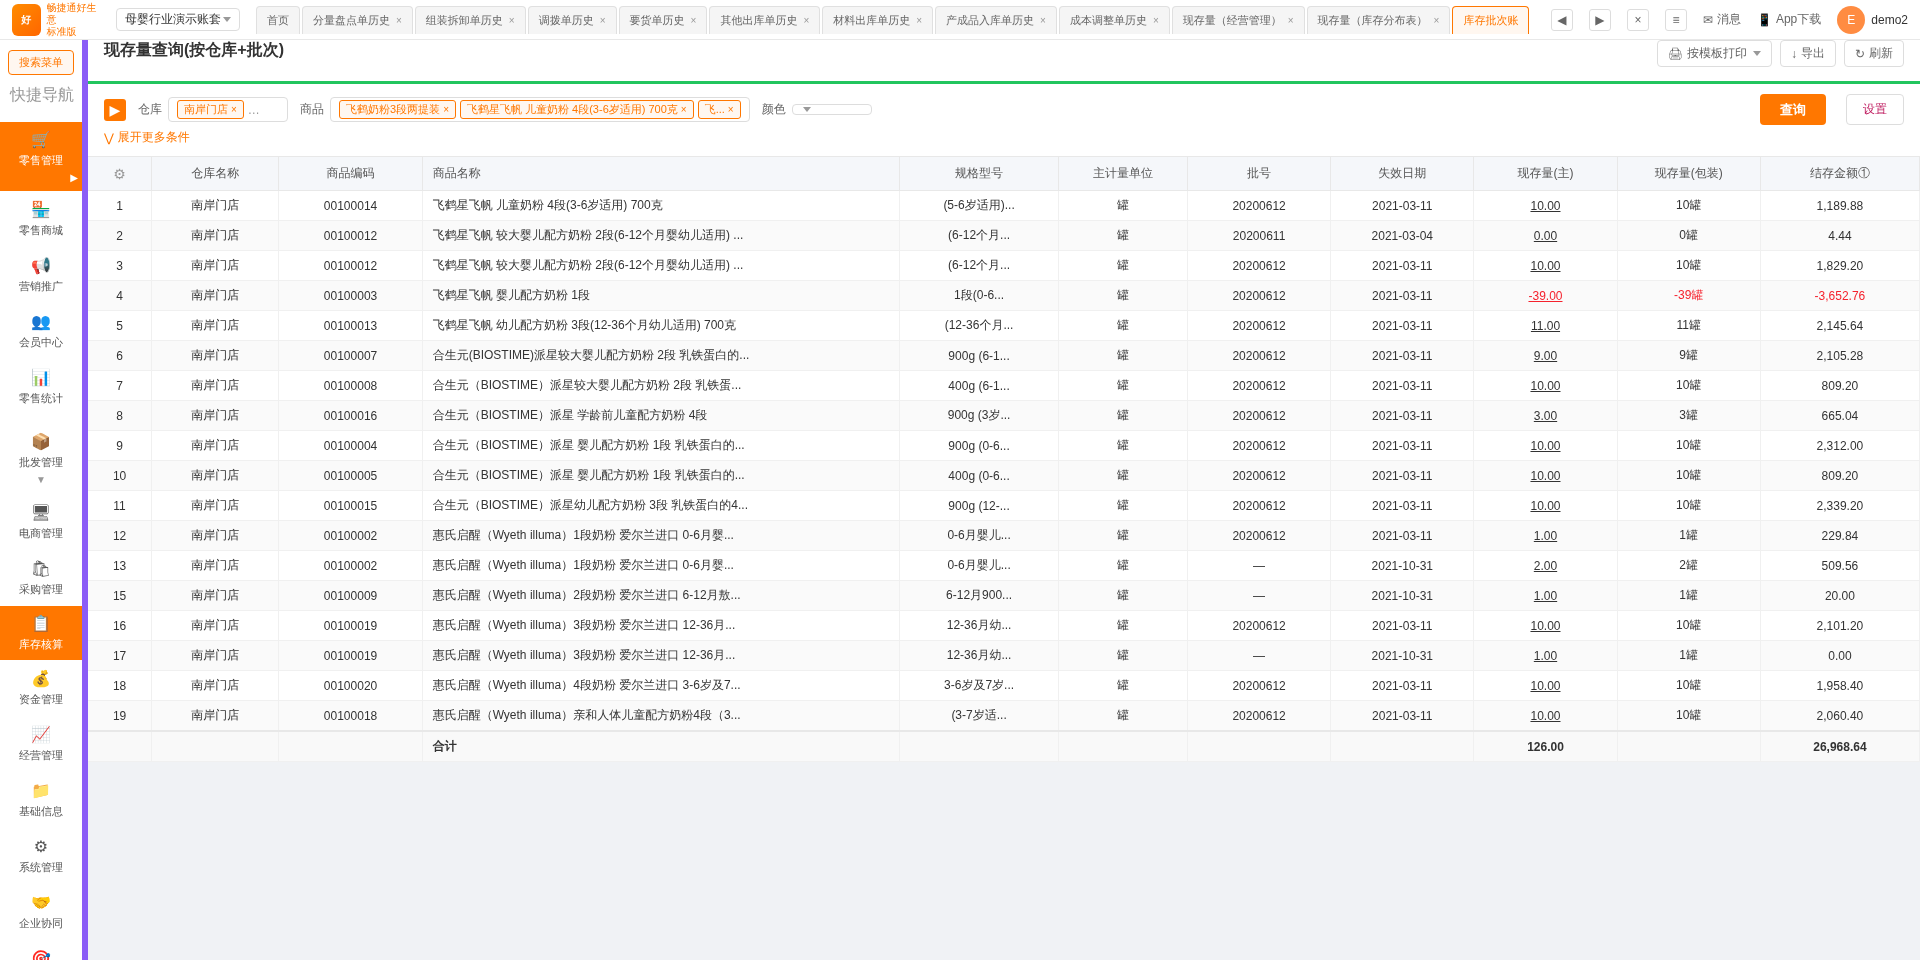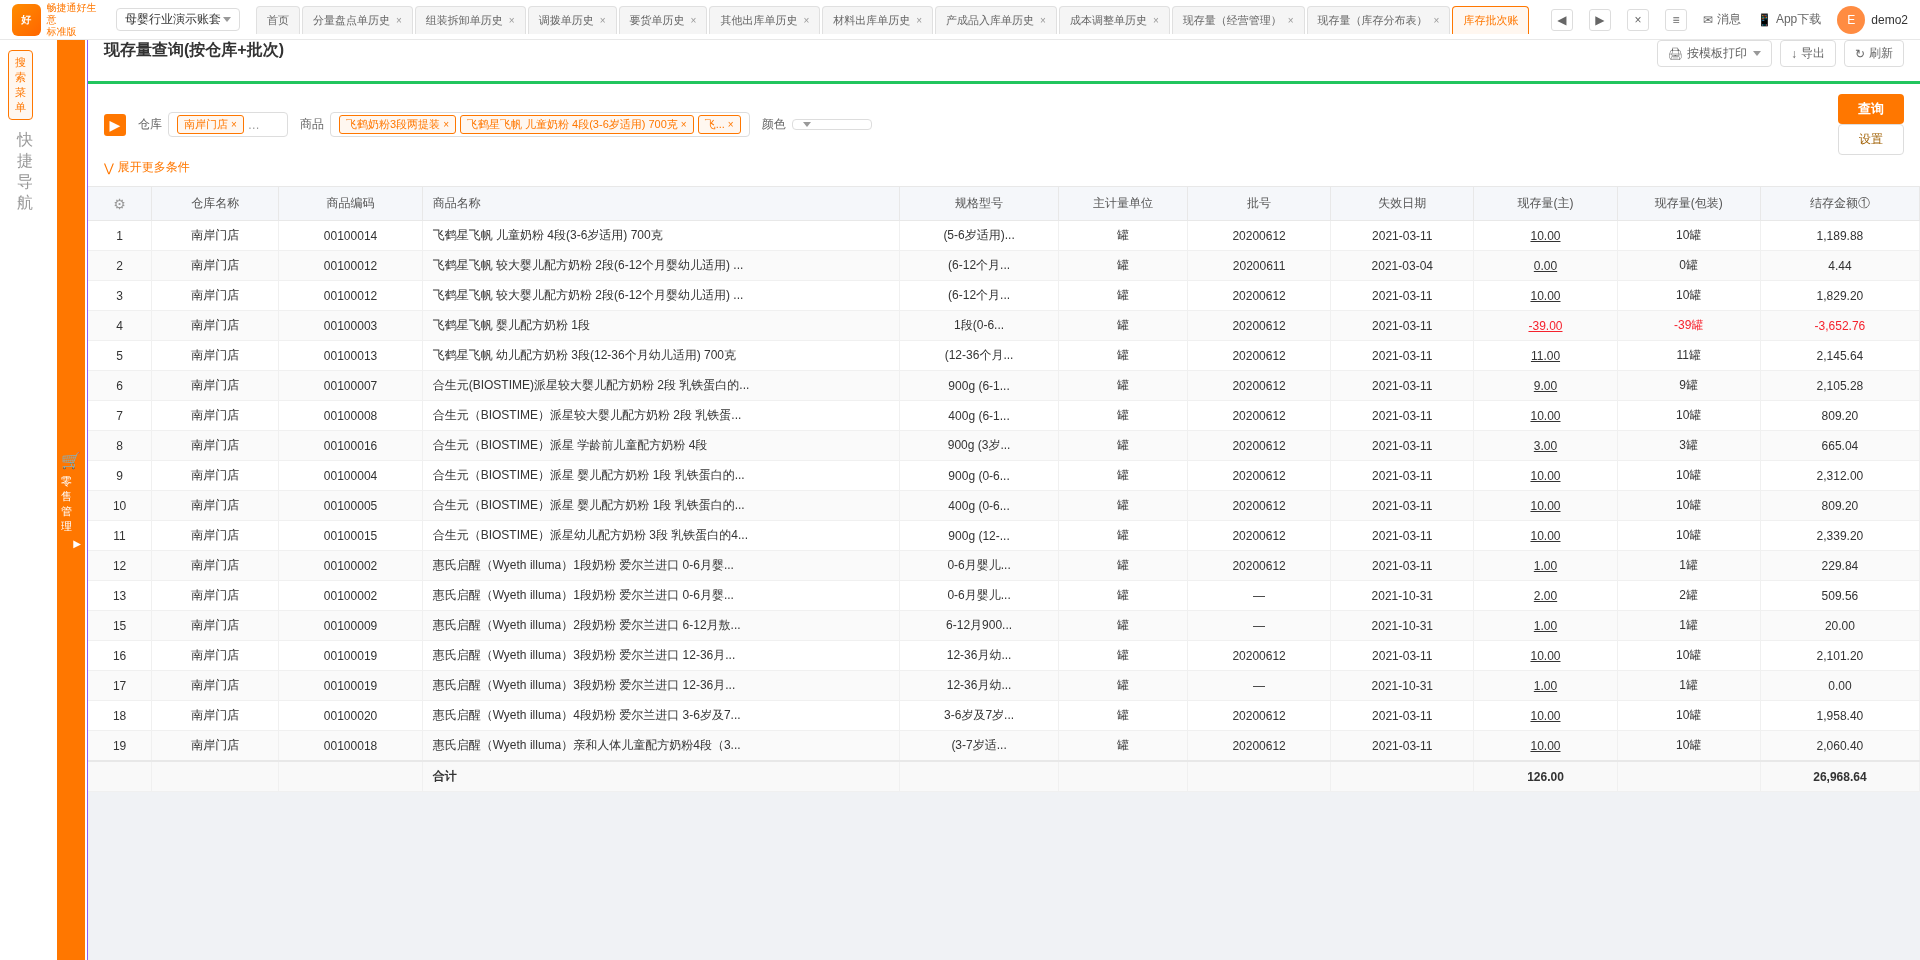--- a/index.html
+++ b/index.html
@@ -18,21 +18,21 @@
     .top-right { display: flex; align-items: center; gap: 16px; margin-left: auto; }
     .top-btn { display: flex; align-items: center; gap: 4px; color: #666; font-size: 12px; cursor: pointer; }
     .user-area { display: flex; align-items: center; gap: 6px; cursor: pointer; }
     .avatar { width: 28px; height: 28px; border-radius: 50%; background: #ff8c42; display: flex; align-items: center; justify-content: center; color: white; font-size: 12px; }
     .tab-nav-btn { width: 22px; height: 22px; border: 1px solid #ddd; border-radius: 3px; display: flex; align-items: center; justify-content: center; cursor: pointer; background: #fff; color: #666; }
 
     
     .main-layout { display: flex; flex: 1; overflow: hidden; }
 
     
-    .sidebar { width: 88px; background: #fff; border-right: 1px solid #8b5cf6; display: flex; flex-direction: row; flex-shrink: 0; overflow-y: auto; }
+    .sidebar { width: 88px; background: #fff; border-right: 6px solid #8b5cf6; display: flex; flex-direction: column; flex-shrink: 0; overflow-y: auto; }
     .sidebar-section { padding: 4px 0; }
     .sidebar-item { display: flex; flex-direction: column; align-items: center; justify-content: center; padding: 8px 4px; cursor: pointer; color: #555; font-size: 11px; gap: 4px; border-radius: 4px; margin: 1px 4px; }
     .sidebar-item.active { background: #ff7700; color: #fff; border-radius: 0; margin: 0; }
     .sidebar-icon { font-size: 16px; }
     .sidebar-divider { height: 1px; background: #f0f0f0; margin: 4px 8px; }
     .search-item { padding: 6px 8px; }
     .search-btn { width: 100%; background: #fff7f0; border: 1px solid #ff7700; color: #ff7700; border-radius: 4px; padding: 4px 6px; font-size: 11px; cursor: pointer; text-align: center; }
     .quick-nav { padding: 4px 8px; color: #999; font-size: 16px; text-align: right; cursor: pointer; }
 
     
@@ -53,22 +53,22 @@
     .filter-label { color: #666; font-size: 12px; white-space: nowrap; }
     .filter-tag-group { display: flex; align-items: center; gap: 4px; border: 1px solid #ddd; border-radius: 4px; padding: 2px 8px; min-width: 120px; background: #fff; }
     .filter-tag { display: flex; align-items: center; gap: 3px; background: #fff7f0; border: 1px solid #ff7700; border-radius: 3px; padding: 1px 6px; color: #ff7700; font-size: 11px; }
     .tag-close { cursor: pointer; color: #ff7700; font-size: 10px; }
     .filter-dots { color: #999; cursor: pointer; }
     .product-tags { display: flex; align-items: center; gap: 4px; border: 1px solid #ddd; border-radius: 4px; padding: 2px 8px; flex: 1; background: #fff; min-width: 300px; }
     .product-tag { display: flex; align-items: center; gap: 3px; background: #fff7f0; border: 1px solid #ff7700; border-radius: 3px; padding: 1px 6px; color: #ff7700; font-size: 11px; white-space: nowrap; }
     .color-filter { display: flex; align-items: center; gap: 4px; border: 1px solid #ddd; border-radius: 4px; padding: 2px 8px; min-width: 80px; background: #fff; }
     .filter-expand { color: #ff7700; font-size: 12px; cursor: pointer; display: flex; align-items: center; gap: 4px; margin-top: 4px; }
     .query-btn { background: #ff7700; color: white; border: none; border-radius: 4px; padding: 6px 20px; cursor: pointer; font-size: 13px; font-weight: bold; }
-    .settings-btn { background: #fff; color: #a16207; border: 1px solid #ddd; border-radius: 4px; padding: 6px 16px; cursor: pointer; font-size: 12px; }
-    .filter-right { display: flex; flex-direction: column; gap: 0; margin-left: auto; }
+    .settings-btn { background: #fff; color: #be185d; border: 1px solid #ddd; border-radius: 4px; padding: 6px 16px; cursor: pointer; font-size: 12px; }
+    .filter-right { display: flex; flex-direction: row; gap: 20px; margin-left: auto; }
 
     
     .table-area { flex: 1; overflow: auto; padding: 0; }
     .data-table { width: 100%; border-collapse: collapse; background: #fff; }
     .data-table thead th { background: #f5f7fa; border-bottom: 1px solid #e8e8e8; border-right: 1px solid #e8e8e8; padding: 8px 10px; text-align: center; font-size: 12px; color: #555; font-weight: normal; white-space: nowrap; position: sticky; top: 0; z-index: 1; }
     .data-table tbody td { border-bottom: 1px solid #f0f0f0; border-right: 1px solid #f0f0f0; padding: 6px 10px; font-size: 12px; color: #333; text-align: center; }
     .data-table tbody tr:nth-child(even) { background: #fafafa; }
     .col-index { width: 40px; }
     .col-warehouse { width: 80px; }
     .col-code { width: 90px; }

